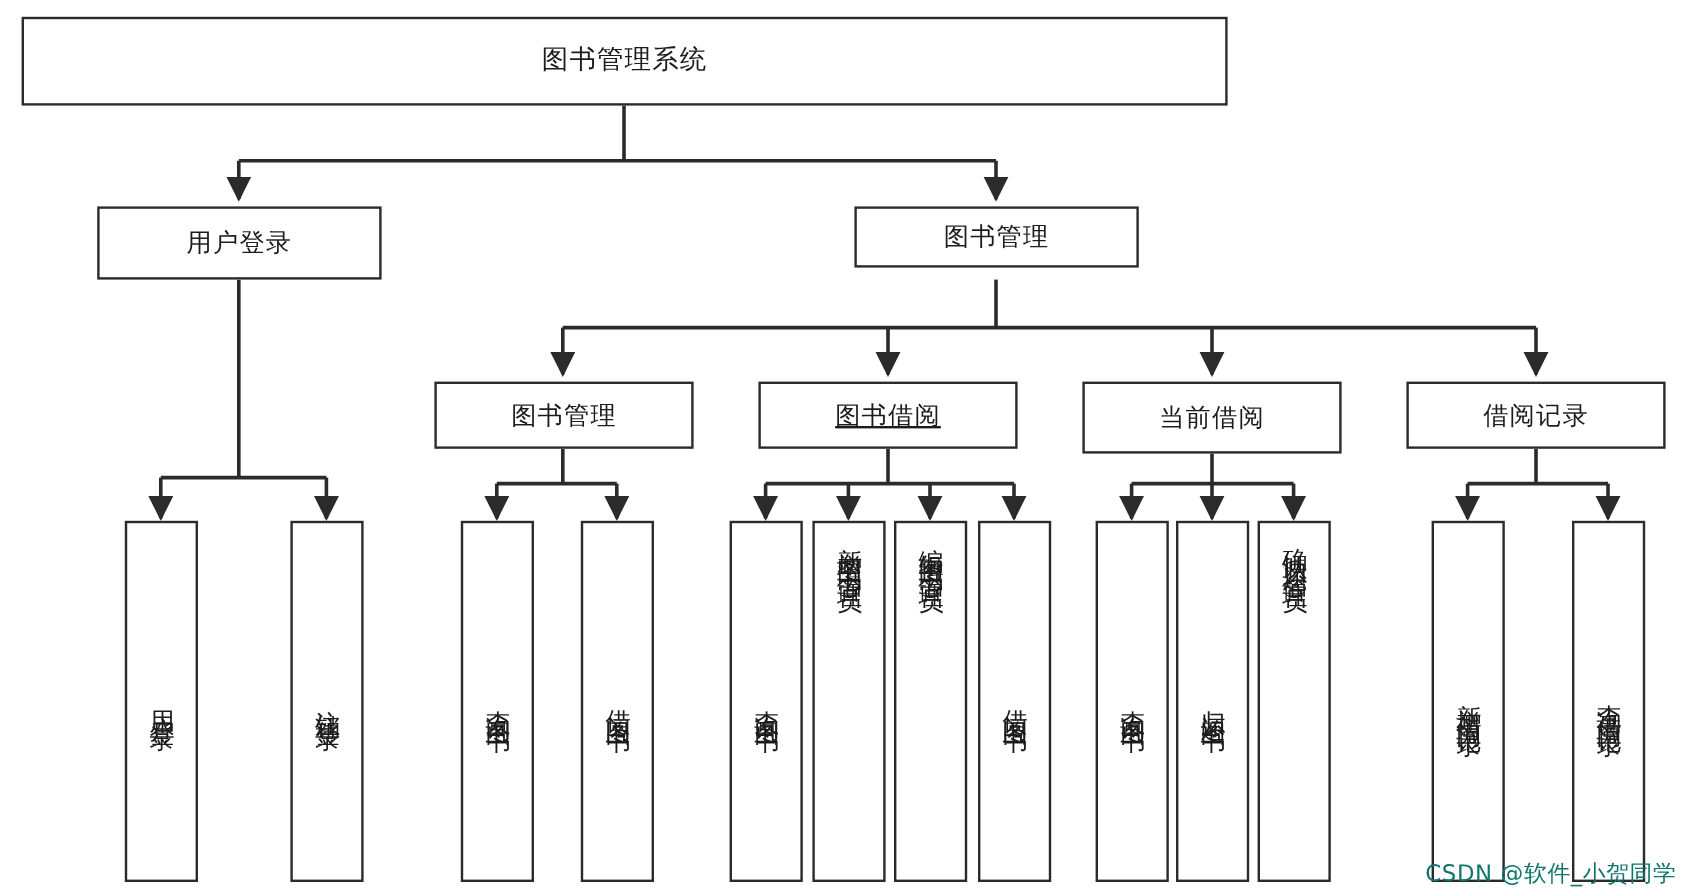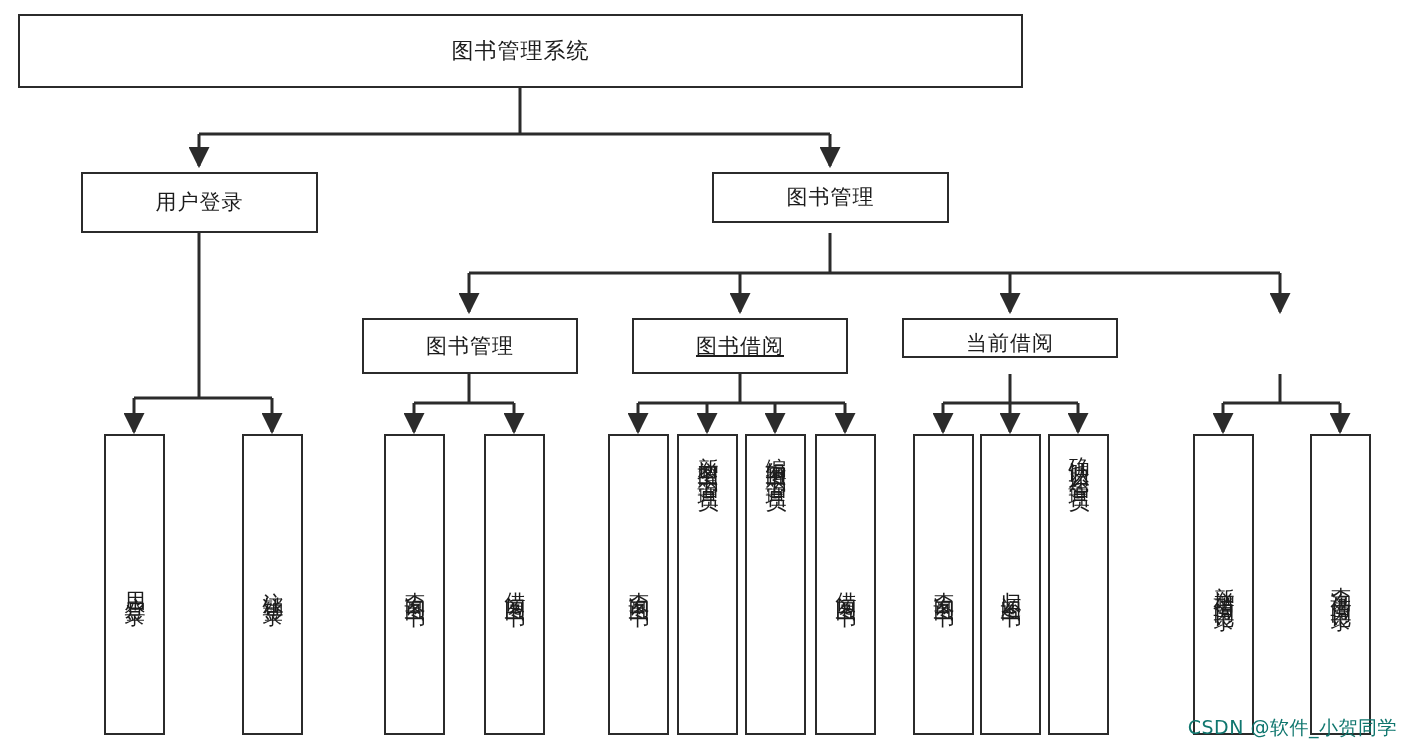--- a/index.html
+++ b/index.html
@@ -144,22 +144,25 @@
   <div class="node horiz" style="left:712px; top:172px; width:237px; height:51px;">
     <span class="node-label">图书管理</span>
   </div>
 
   <div class="node horiz" style="left:362px; top:318px; width:216px; height:56px;">
     <span class="node-label">图书管理</span>
   </div>
   <div class="node horiz" style="left:632px; top:318px; width:216px; height:56px;text-decoration:underline;">
     <span class="node-label">图书借阅</span>
   </div>
-  <div class="node horiz" style="left:902px; top:318px; width:216px; height:40px;align-items:flex-end;">
+  <div class="node horiz" style="left:902px; top:318px; width:216px; height:60px;">
     <span class="node-label">当前借阅</span>
+  </div>
+  <div class="node horiz" style="left:1172px; top:318px; width:216px; height:56px;">
+    <span class="node-label">借阅记录</span>
   </div>
 
   <div class="node vert centered" style="left:104px; top:434px; width:61px; height:301px;">
     <span class="node-label">用户登录</span>
   </div>
   <div class="node vert centered" style="left:242px; top:434px; width:61px; height:301px;">
     <span class="node-label">注销登录</span>
   </div>
 
   <div class="node vert centered" style="left:384px; top:434px; width:61px; height:301px;">

